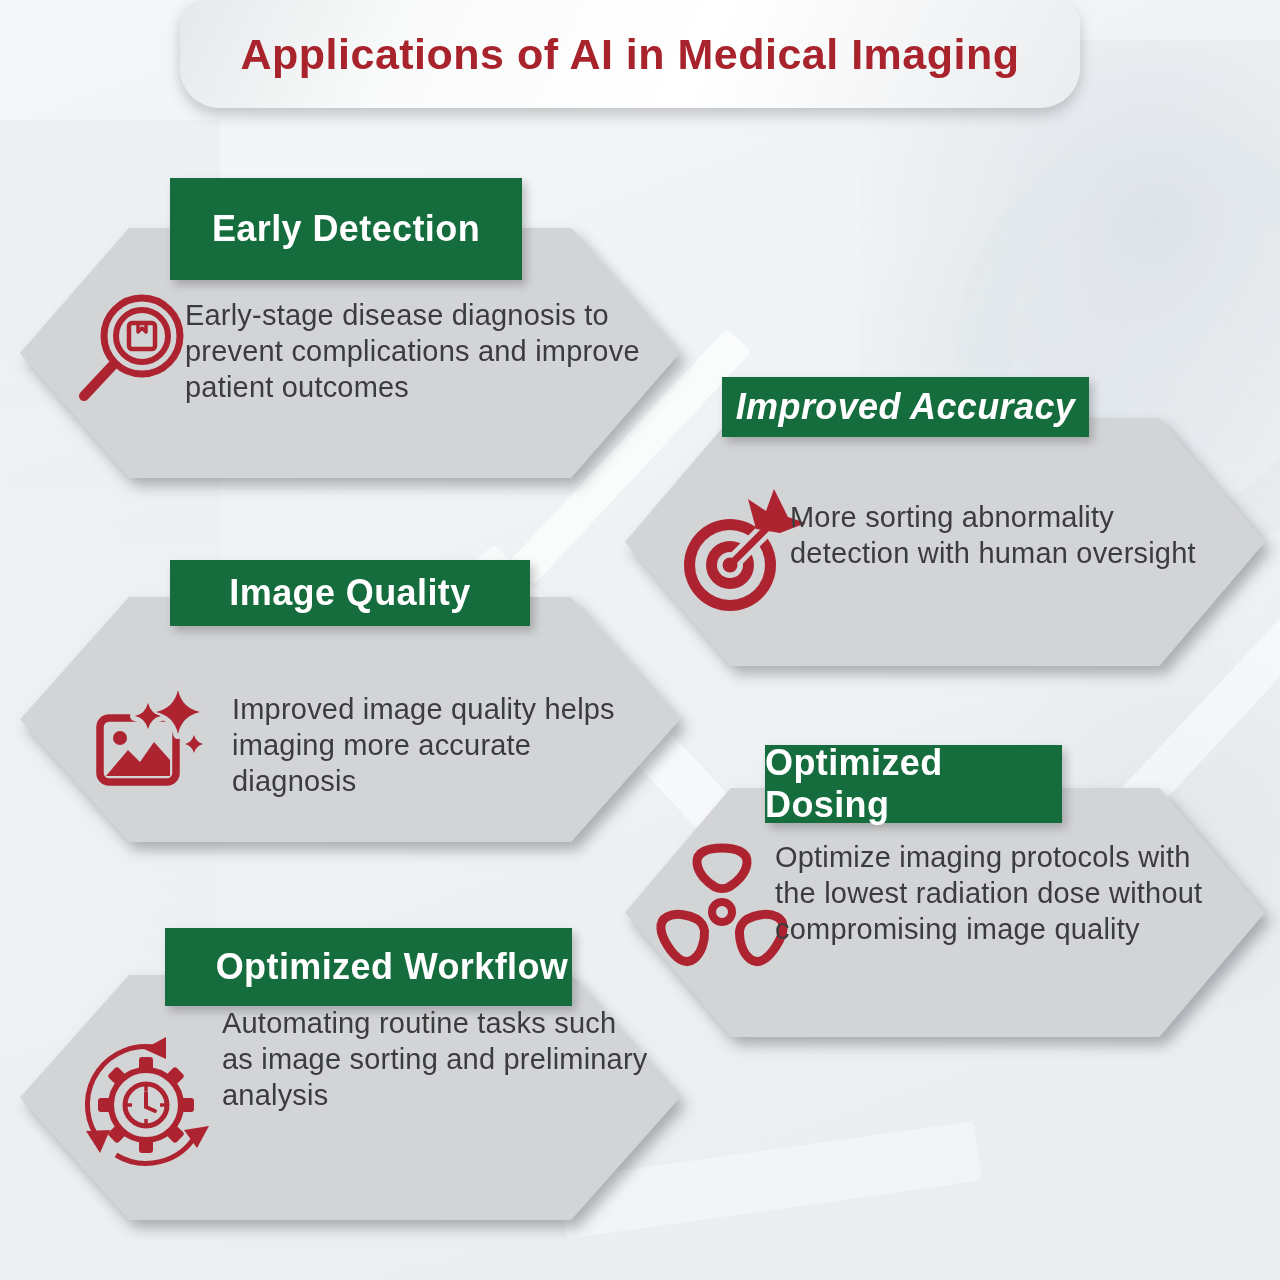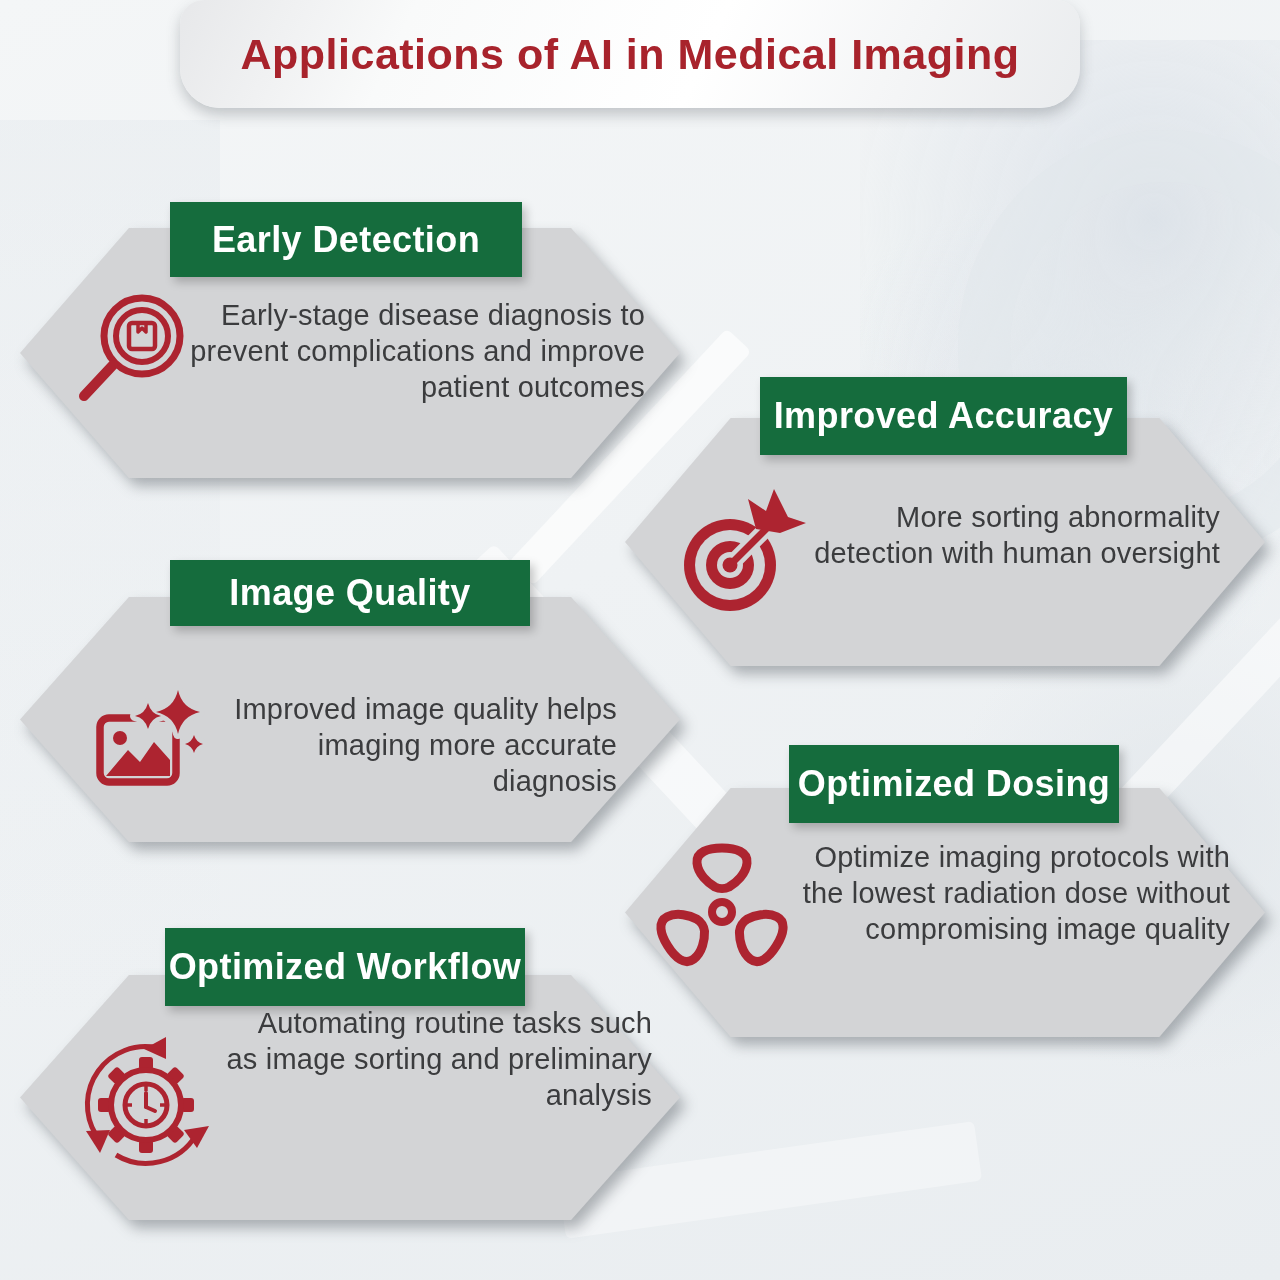--- a/index.html
+++ b/index.html
@@ -57,21 +57,21 @@
     background:#d3d4d6;
     clip-path: polygon(0 50%, 16.5% 0, 83.5% 0, 100% 50%, 83.5% 100%, 16.5% 100%);
   }
   .header {
     position:absolute; background:#156c3d;
     box-shadow: 4px 5px 9px rgba(0,0,0,.22);
     display:flex; align-items:center; justify-content:center;
   }
   .header span { color:#ffffff; font-weight:bold; font-size:36px; letter-spacing:.4px; }
   .body-text {
-    position:absolute; margin:0; text-align:right;
+    position:absolute; margin:0; text-align:left;
     font-size:29px; line-height:1.24; letter-spacing:.2px; color:#3b3c3e;
   }
   .icon { position:absolute; }
 </style>
 </head>
 <body>
 
 <div class="canvas">
 
   <div class="deco deco-robot"></div>
@@ -84,40 +84,40 @@
   <div class="deco deco-band band-d"></div>
 
   <div class="banner">
     <h1>Applications of AI in Medical Imaging</h1>
   </div>
 
   <div>
     <div class="hex-shadow" style="left:20px; top:228px; width:660px; height:250px;">
       <div class="hex"></div>
     </div>
-    <div class="header" style="left:170px; top:178px; width:352px; height:75px;margin-top:24px;">
+    <div class="header" style="left:170px; top:178px; width:352px; height:102px;">
       <span>Early Detection</span>
     </div>
     <svg class="icon" style="left:62px; top:284px;" width="140" height="140" viewBox="0 0 140 140">
       <g fill="none" stroke="#ad2430">
         <circle cx="80" cy="52" r="38" stroke-width="7"></circle>
         <circle cx="80" cy="52" r="26" stroke-width="6"></circle>
         <line x1="51" y1="81" x2="22" y2="112" stroke-width="10" stroke-linecap="round"></line>
         <rect x="67" y="39" width="26" height="26" rx="3" stroke-width="4.5"></rect>
         <path d="M76 39 v9 l4 -4 l4 4 v-9" stroke-width="3.5" stroke-linejoin="round"></path>
       </g>
     </svg>
     <p class="body-text" style="left:185px; top:298px; width:460px;">Early-stage disease diagnosis to prevent complications and improve patient outcomes</p>
   </div>
 
   <div>
     <div class="hex-shadow" style="left:625px; top:418px; width:640px; height:248px;">
       <div class="hex"></div>
     </div>
-    <div class="header" style="left:760px; top:377px; width:367px; height:78px;">
+    <div class="header" style="left:722px; top:377px; width:367px; height:60px;font-style:italic;">
       <span>Improved Accuracy</span>
     </div>
     <svg class="icon" style="left:668px; top:487px;" width="140" height="140" viewBox="0 0 140 140">
       <circle cx="62" cy="78" r="46" fill="#ad2430"></circle>
       <circle cx="62" cy="78" r="35" fill="#d3d4d6"></circle>
       <circle cx="62" cy="78" r="24" fill="#ad2430"></circle>
       <circle cx="62" cy="78" r="13" fill="#d3d4d6"></circle>
       <line x1="62" y1="78" x2="104" y2="36" stroke="#d3d4d6" stroke-width="16"></line>
       <line x1="62" y1="78" x2="101" y2="39" stroke="#ad2430" stroke-width="7" stroke-linecap="round"></line>
       <circle cx="62" cy="78" r="7.5" fill="#ad2430"></circle>
@@ -148,41 +148,41 @@
         <path d="M112 57 Q114 64 121 66 Q114 68 112 75 Q110 68 103 66 Q110 64 112 57 Z"></path>
       </g>
     </svg>
     <p class="body-text" style="left:232px; top:692px; width:385px;">Improved image quality helps imaging more accurate diagnosis</p>
   </div>
 
   <div>
     <div class="hex-shadow" style="left:625px; top:788px; width:640px; height:249px;">
       <div class="hex"></div>
     </div>
-    <div class="header" style="left:765px; top:745px; width:330px; height:78px;margin-left:24px;">
+    <div class="header" style="left:765px; top:745px; width:297px; height:78px;">
       <span>Optimized Dosing</span>
     </div>
     <svg class="icon" style="left:652px; top:842px;" width="140" height="140" viewBox="-70 -70 140 140">
       <g stroke="#ad2430" fill="none" stroke-linejoin="round">
         <circle r="10" stroke-width="8"></circle>
         <g id="blade">
           <path d="M -7 -25 C -14 -29 -24 -38 -25 -49 C -26 -60 -14 -64 0 -64 C 14 -64 26 -60 25 -49 C 24 -38 14 -29 7 -25 C 3 -23 -3 -23 -7 -25 Z" stroke-width="9"></path>
         </g>
         <use href="#blade" transform="rotate(122)"></use>
         <use href="#blade" transform="rotate(238)"></use>
       </g>
     </svg>
     <p class="body-text" style="left:775px; top:840px; width:455px;">Optimize imaging protocols with the lowest radiation dose without compromising image quality</p>
   </div>
 
   <div>
     <div class="hex-shadow" style="left:20px; top:975px; width:660px; height:245px;">
       <div class="hex"></div>
     </div>
-    <div class="header" style="left:165px; top:928px; width:360px; height:78px;">
+    <div class="header" style="left:165px; top:928px; width:360px; height:78px;padding-left:47px;">
       <span>Optimized Workflow</span>
     </div>
     <svg class="icon" style="left:74px; top:1033px;" width="144" height="144" viewBox="-72 -72 144 144">
       <g fill="#ad2430" id="teeth">
         <rect x="-7" y="-48" width="14" height="13" rx="3"></rect>
         <rect x="-7" y="-48" width="14" height="13" rx="3" transform="rotate(45)"></rect>
         <rect x="-7" y="-48" width="14" height="13" rx="3" transform="rotate(90)"></rect>
         <rect x="-7" y="-48" width="14" height="13" rx="3" transform="rotate(135)"></rect>
         <rect x="-7" y="-48" width="14" height="13" rx="3" transform="rotate(180)"></rect>
         <rect x="-7" y="-48" width="14" height="13" rx="3" transform="rotate(225)"></rect>

